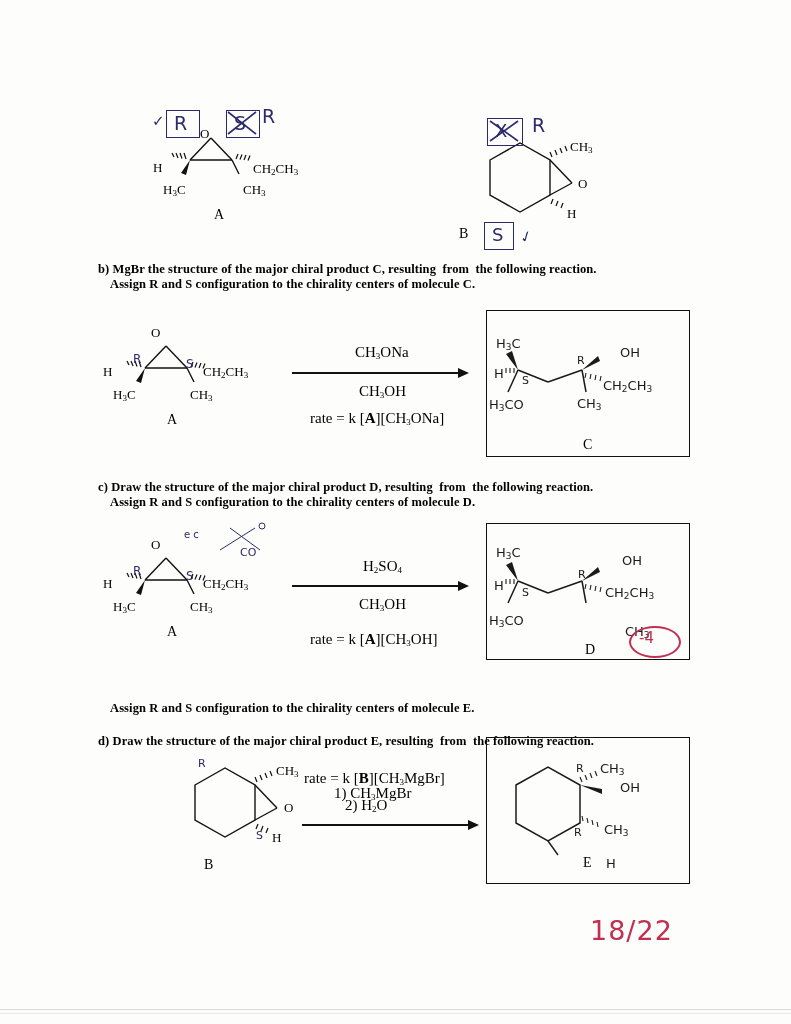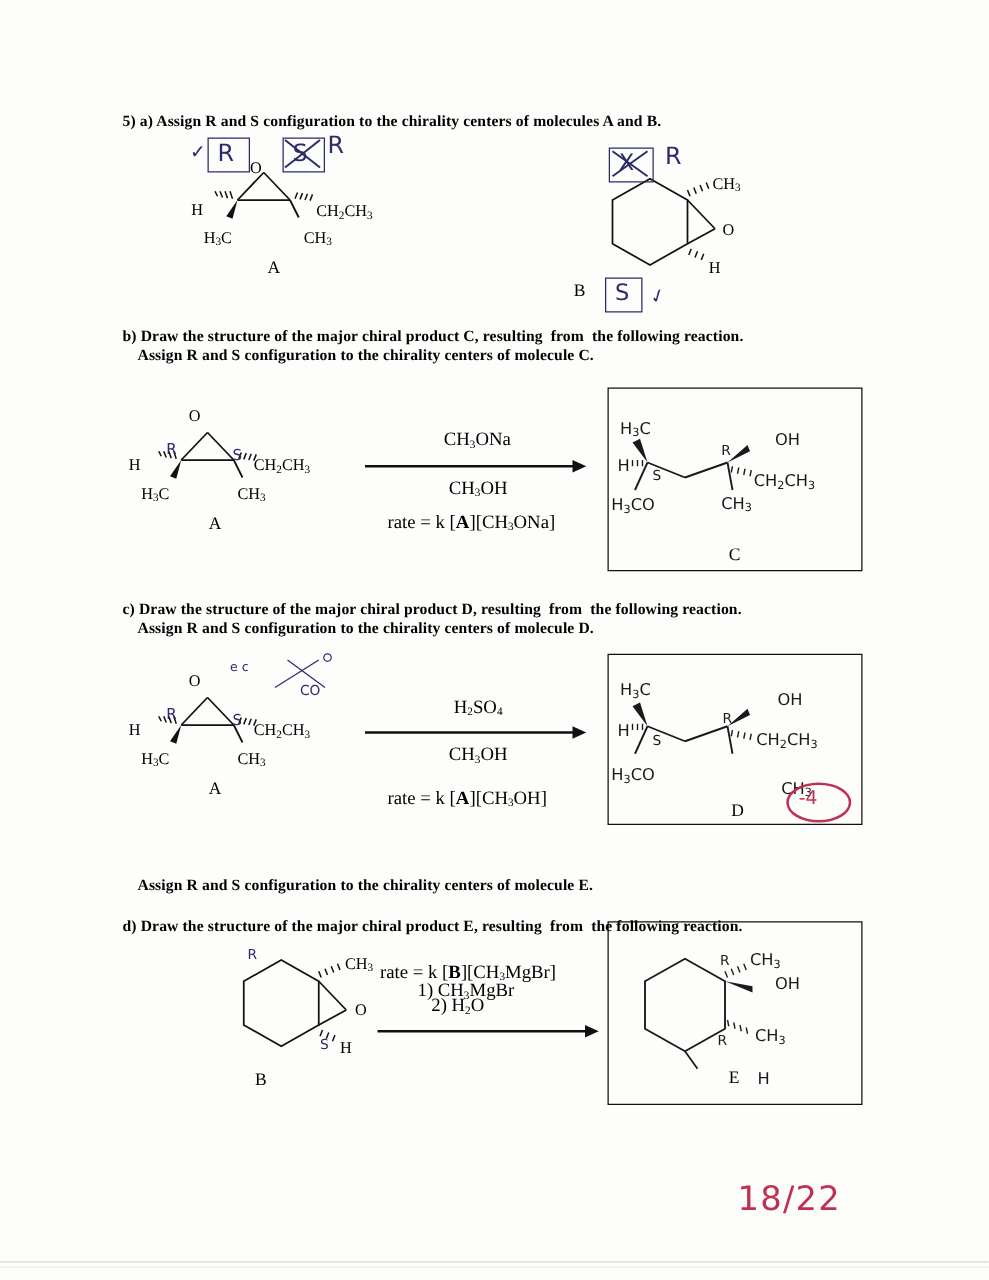--- a/index.html
+++ b/index.html
@@ -36,21 +36,20 @@
   .pencilbox{position:absolute;border:1.6px solid #2b2b6b;}
   .redcircle{position:absolute;border:2px solid #c03050;border-radius:50%;}
   .red{color:#c03050;font-family:"DejaVu Sans",sans-serif;}
   .grade{position:absolute;font-family:"DejaVu Sans",sans-serif;color:#c03050;font-size:27px;letter-spacing:1px;}
 </style>
 </head>
 <body>
 
 <div class="page">
 
-  <div class="t q" style="left:98px;top:90px;">5) a) Assign R and S configuration to the chirality centers of molecules A and B.</div>
 
   <svg style="left:140px;top:110px;width:220px;height:120px;">
 
     <line x1="50" y1="50" x2="92" y2="50" stroke="#111" stroke-width="1.4"></line>
     <line x1="50" y1="50" x2="71" y2="28" stroke="#111" stroke-width="1.4"></line>
     <line x1="92" y1="50" x2="71" y2="28" stroke="#111" stroke-width="1.4"></line>
 
     <g stroke="#111" stroke-width="1.2">
       <line x1="34" y1="47" x2="32" y2="43"></line>
       <line x1="38" y1="48" x2="36" y2="43"></line>
@@ -117,21 +116,21 @@
     <line x1="3" y1="3" x2="31" y2="23" stroke="#2b2b6b" stroke-width="1.6"></line>
     <line x1="31" y1="3" x2="3" y2="23" stroke="#2b2b6b" stroke-width="1.6"></line>
   </svg>
   <div class="t hand" style="left:495px;top:120px;font-size:18px;">X</div>
   <div class="t hand" style="left:532px;top:114px;font-size:19px;">R</div>
 
   <div class="pencilbox" style="left:484px;top:222px;width:28px;height:26px;"></div>
   <div class="t hand" style="left:492px;top:224px;font-size:18px;">S</div>
   <div class="t hand" style="left:520px;top:228px;font-size:15px;transform:rotate(-20deg);">✓</div>
 
-  <div class="t q" style="left:98px;top:262px;">b) Draw the structure of the major chiral product C, resulting  from  the following reaction.</div>
+  <div class="t q" style="left:98px;top:262px;">b) MgBr the structure of the major chiral product C, resulting  from  the following reaction.</div>
   <div class="t q" style="left:110px;top:277px;">Assign R and S configuration to the chirality centers of molecule C.</div>
 
   <svg style="left:95px;top:318px;width:220px;height:120px;">
     <line x1="50" y1="50" x2="92" y2="50" stroke="#111" stroke-width="1.4"></line>
     <line x1="50" y1="50" x2="71" y2="28" stroke="#111" stroke-width="1.4"></line>
     <line x1="92" y1="50" x2="71" y2="28" stroke="#111" stroke-width="1.4"></line>
     <g stroke="#111" stroke-width="1.2">
       <line x1="34" y1="47" x2="32" y2="43"></line>
       <line x1="38" y1="48" x2="36" y2="43"></line>
       <line x1="42" y1="48.5" x2="40" y2="43"></line>
@@ -329,17 +328,17 @@
     <line x1="62" y1="104" x2="72" y2="118" stroke="#1a1a1a" stroke-width="1.4"></line>
   </svg>
   <div class="t handblk" style="left:600px;top:761px;font-size:13px;"><span>CH</span><span class="sub">3</span></div>
   <div class="t handblk" style="left:620px;top:780px;font-size:13px;">OH</div>
   <div class="t handblk" style="left:604px;top:822px;font-size:13px;"><span>CH</span><span class="sub">3</span></div>
   <div class="t handblk" style="left:606px;top:856px;font-size:13px;">H</div>
   <div class="t handblk" style="left:576px;top:762px;font-size:11px;">R</div>
   <div class="t handblk" style="left:574px;top:826px;font-size:11px;">R</div>
   <div class="t lbl" style="left:583px;top:855px;font-size:14px;">E</div>
 
-  <div class="grade" style="left:590px;top:915px;margin-top:29px;">18/22</div>
+  <div class="grade" style="left:590px;top:915px;">18/22</div>
 
   <div class="scanline"></div>
   <div class="scanline2"></div>
 </div>
 
 </body></html>

